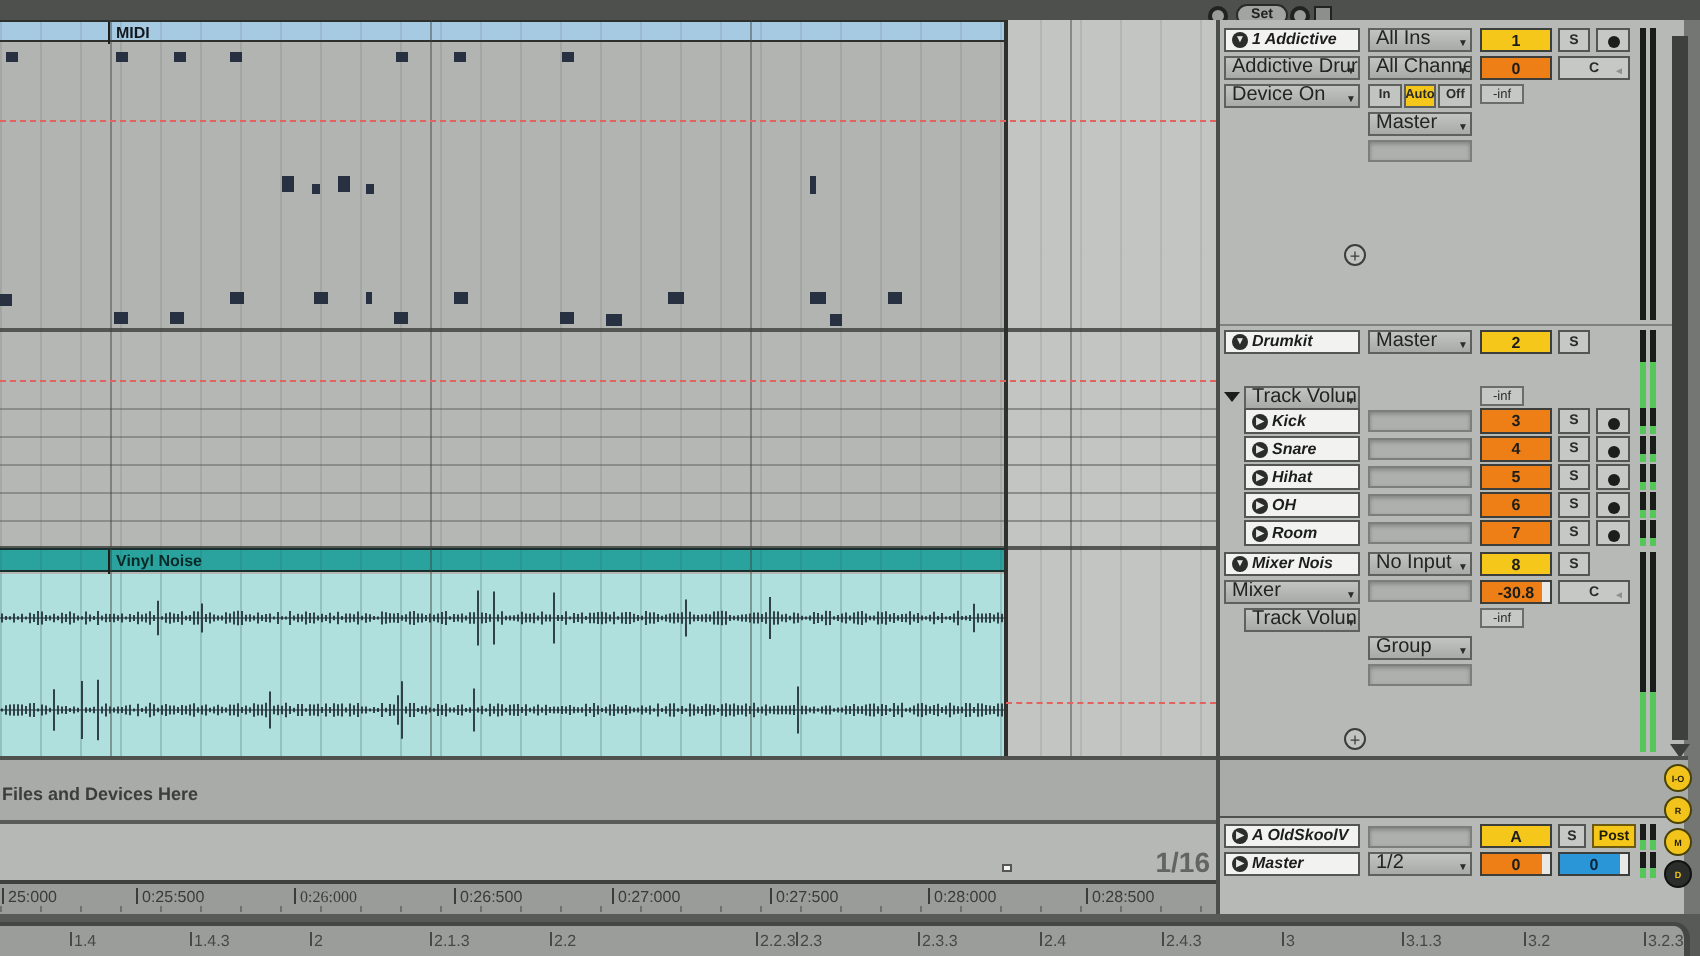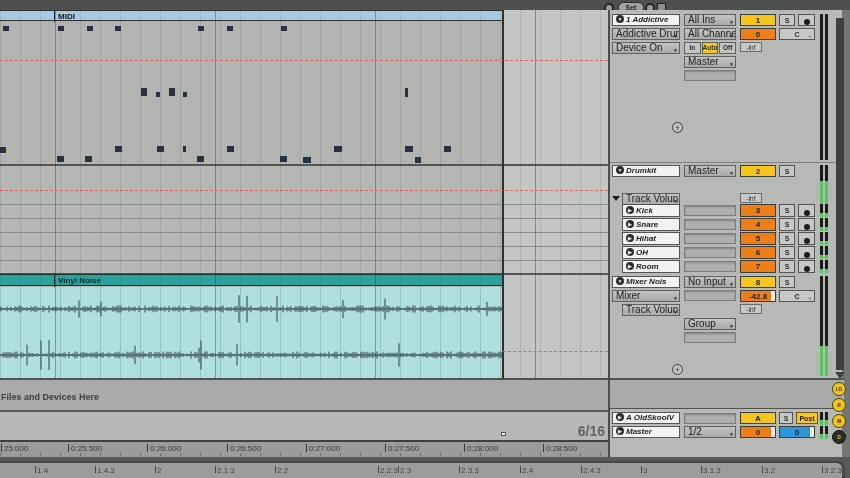--- a/index.html
+++ b/index.html
@@ -233,29 +233,29 @@
 
     <div class="abs redline" style="left:0;top:50px;width:608px"></div>
     <div class="abs redline" style="left:0;top:180px;width:608px"></div>
     <div class="abs redline" style="left:503px;top:341px;width:105px"></div>
 
     <div class="abs" id="dropzone">
       <span>Files and Devices Here</span>
     </div>
     <div class="abs" id="lane1"></div>
     <div class="abs" id="lane2"></div>
-    <div class="abs" id="gridlabel">6/16</div>
+    <div class="abs" id="gridlabel">1/16</div>
 
     <div class="abs" id="truler">
 
         <span class="tlab" style="left: 1px;"><i></i><em>25:000</em></span>
 
         <span class="tlab" style="left: 68px;"><i></i><em>0:25:500</em></span>
 
-        <span class="tlab" style="left: 147px;"><i></i><em>0:26:000</em></span>
+        <span class="tlab" style="left: 147px; font-family: Liberation Serif, serif;"><i></i><em>0:26:000</em></span>
 
         <span class="tlab" style="left: 227px;"><i></i><em>0:26:500</em></span>
 
         <span class="tlab" style="left: 306px;"><i></i><em>0:27:000</em></span>
 
         <span class="tlab" style="left: 385px;"><i></i><em>0:27:500</em></span>
 
         <span class="tlab" style="left: 464px;"><i></i><em>0:28:000</em></span>
 
         <span class="tlab" style="left: 543px;"><i></i><em>0:28:500</em></span>
@@ -376,21 +376,21 @@
 
     <div class="prow" style="top:266px">
       <div class="cName"><i class="tcirc">▼</i><span>Mixer Nois</span></div>
       <div class="dd ddRoute">No Input</div>
       <div class="num yellow">8</div>
       <div class="sbtn">S</div>
     </div>
     <div class="prow" style="top:280px">
       <div class="dd ddName">Mixer</div>
       <div class="sunken"></div>
-      <div class="num orange sliver">-42.8</div>
+      <div class="num orange sliver">-30.8</div>
       <div class="cbtn">C</div>
     </div>
     <div class="prow" style="top:294px">
       <div class="dd ddName" style="left:12px;width:58px">Track Volun</div>
       <div class="peak">-inf</div>
     </div>
     <div class="prow" style="top:308px">
       <div class="dd ddRoute">Group</div>
     </div>
     <div class="prow" style="top:322px">

